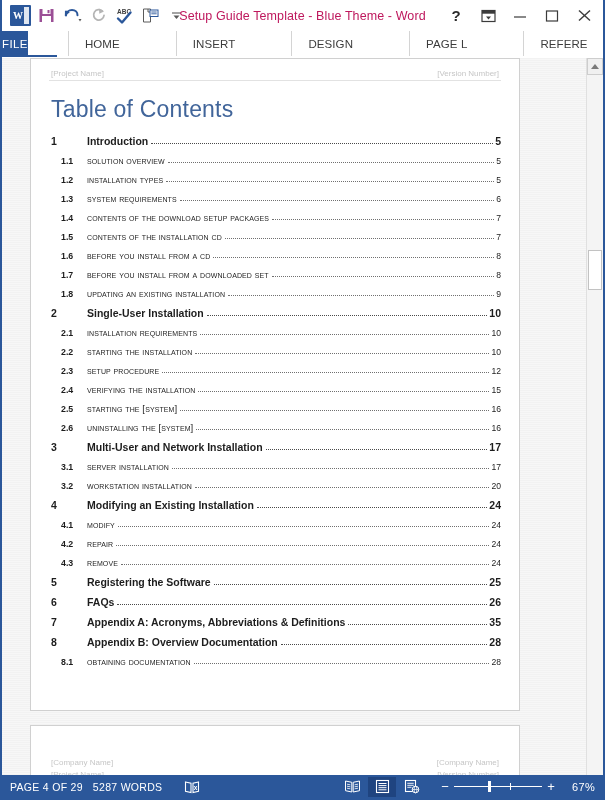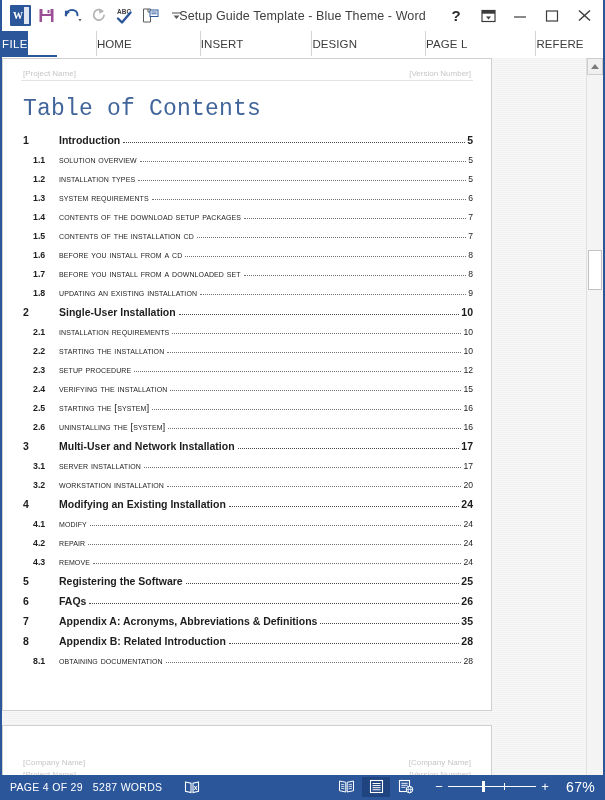--- a/index.html
+++ b/index.html
@@ -43,21 +43,21 @@
     position: relative;
   }
   .wordlogo::after {
     content: ""; position: absolute; right: 2px; top: 2px;
     width: 5px; height: 17px; background: #ffffff; opacity: .85;
   }
   .wordlogo span { position: relative; z-index: 2; margin-right: 4px; }
   .title-text {
     position: absolute; left: 0; right: 0;
     text-align: center;
-    font-size: 12.5px; color: #404040;
+    font-size: 12.5px; color: #be185d;
     pointer-events: none;
     letter-spacing: .1px;
   }
   .wincontrols {
     margin-left: auto; display: flex; align-items: center;
     padding-right: 4px; gap: 2px;
   }
   .wc {
     width: 30px; height: 26px;
     display: flex; align-items: center; justify-content: center;
@@ -75,26 +75,25 @@
   }
   .tab-file {
     background: #2b579a; color: #ffffff;
     width: 55px;
     display: flex; align-items: center; justify-content: center;
     letter-spacing: .4px;
     font-size: 11.5px;
   }
   .tab {
     display: flex; align-items: center; justify-content: center;
-    padding: 0 0;
+    padding: 0 16px;
     color: #3c3c3c;
     border-left: 1px solid #d4d4d4;
     white-space: nowrap;
     letter-spacing: .1px;
-    margin-left: 28px;
   }
   .tab:first-of-type { border-left: none; }
   .user-area {
     margin-left: auto; display: flex; align-items: center; gap: 4px;
   }
   .user-name { font-size: 11.5px; color: #3c3c3c; white-space: nowrap; }
   .ribbon-underline {
     height: 2px; flex: 0 0 2px; background: #ffffff;
     position: relative;
   }
@@ -110,20 +109,21 @@
     display: flex;
     overflow: hidden;
   }
   .canvas {
     flex: 1 1 auto;
     position: relative;
     background:
       repeating-linear-gradient(0deg, #f2f2f2 0 1px, #f7f7f7 1px 2px),
       #f4f4f4;
     overflow: hidden;
+    padding-left: 28px;
   }
   .page {
     width: 490px;
     background: #ffffff;
     border: 1px solid #d0d0d0;
     position: relative;
     padding: 10px 18px 0 18px;
   }
   .page.page1 { height: 653px; }
   .page.page2 { height: 200px; margin-top: 14px; }
@@ -134,21 +134,21 @@
     padding: 0 2px 2px 2px;
     border-bottom: 1px solid #e2e2e2;
     font-family: "Liberation Sans", sans-serif;
   }
   .pg-header-2line { padding-top: 22px; }
   .pg-header-2line .hdr-col { display: flex; flex-direction: column; gap: 3px; }
   .pg-header-2line .hdr-col.right { align-items: flex-end; }
 
   .toc-title {
     font-size: 23px; color: #41659a;
-    font-family: Liberation Mono, monospace;
+    font-family: Liberation Sans, sans-serif;
     font-weight: 300;
     letter-spacing: .2px;
     margin: 15px 0 12px 2px;
   }
 
   .toc { margin-top: 2px; }
   .toc-row {
     display: flex; align-items: baseline;
     font-family: "Liberation Sans", sans-serif;
     color: #1d1d1d;
@@ -243,21 +243,21 @@
     position: relative;
   }
   .zs-handle {
     position: absolute; left: 34px; top: -5px;
     width: 3px; height: 11px; background: #ffffff;
   }
   .zs-mid {
     position: absolute; left: 56px; top: -3px;
     width: 1px; height: 7px; background: #ffffff;
   }
-  .zoom-pct { font-size: 14px; padding-left: 6px; }
+  .zoom-pct { font-size: 11px; padding-left: 6px; }
 </style>
 </head>
 <body>
 
 <div id="app">
 
   <div class="titlebar">
     <div class="qat">
       <div class="qat-btn">
         <div class="wordlogo">
@@ -521,21 +521,21 @@
               <span class="toc-page">26</span>
             </div>
             <div class="toc-row lvl1">
               <span class="toc-num">7</span>
               <span class="toc-text">Appendix A: Acronyms, Abbreviations &amp; Definitions</span>
               <span class="toc-lead"></span>
               <span class="toc-page">35</span>
             </div>
             <div class="toc-row lvl1">
               <span class="toc-num">8</span>
-              <span class="toc-text">Appendix B: Related Introduction</span>
+              <span class="toc-text">Appendix B: Overview Documentation</span>
               <span class="toc-lead"></span>
               <span class="toc-page">28</span>
             </div>
             <div class="toc-row lvl2">
               <span class="toc-num">8.1</span>
               <span class="toc-text">Obtaining Documentation</span>
               <span class="toc-lead"></span>
               <span class="toc-page">28</span>
             </div>
           </div>

